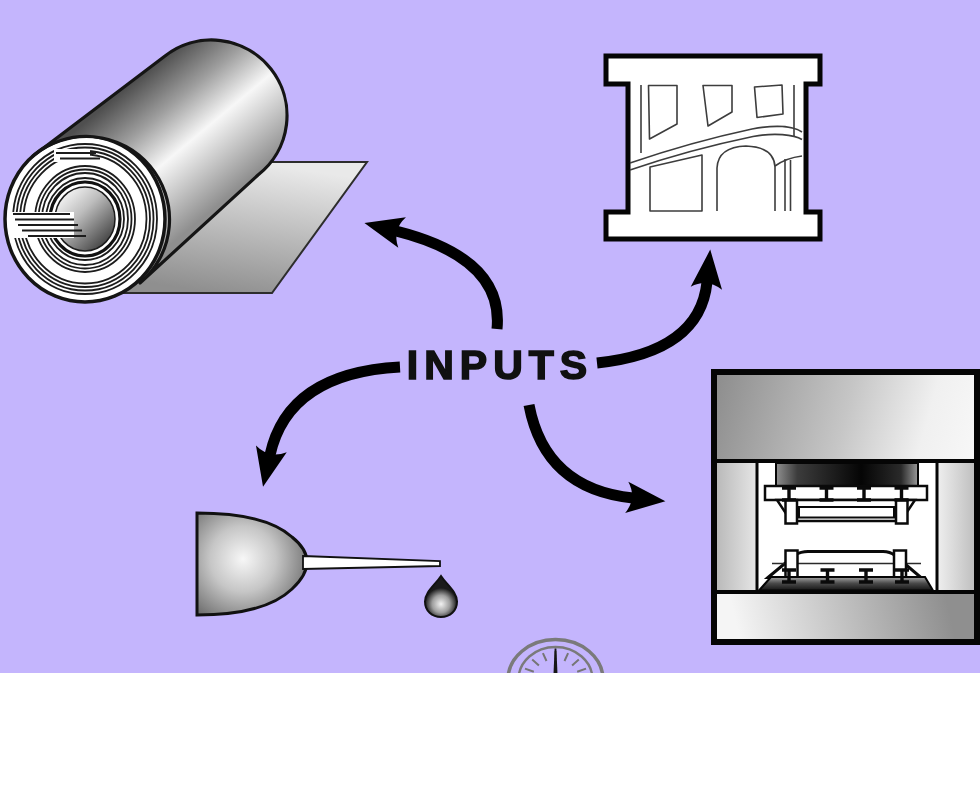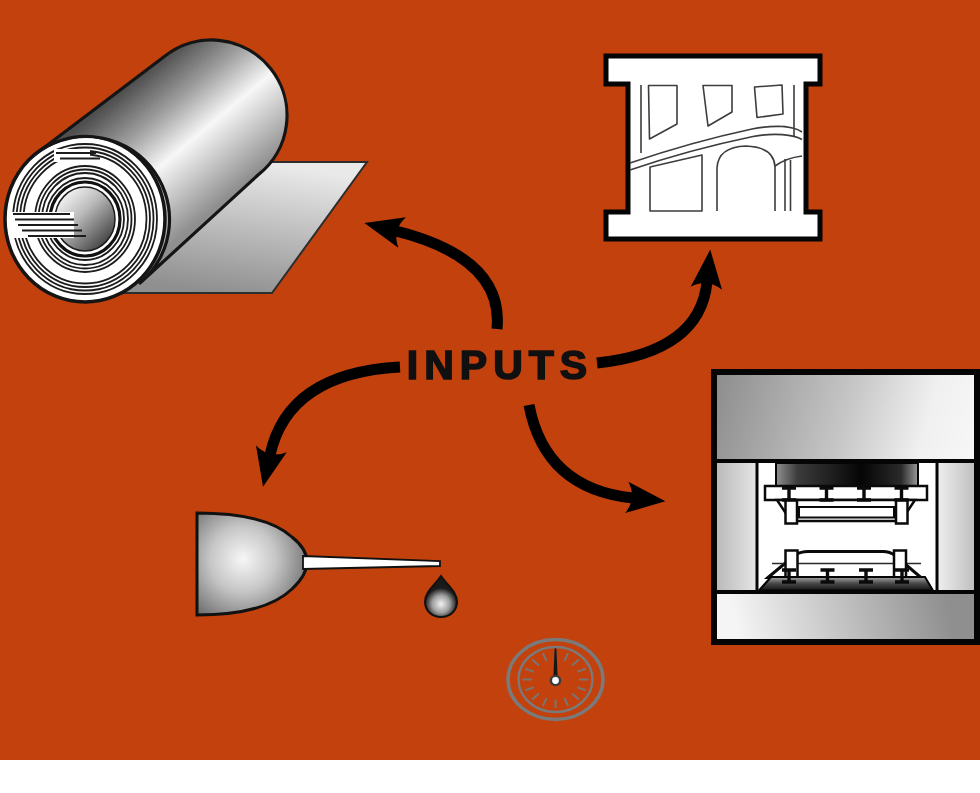--- a/index.html
+++ b/index.html
@@ -1,19 +1,19 @@
 <!DOCTYPE html>
 <html><head>
 <meta charset="utf-8">
 <style>
   html, body { margin: 0; padding: 0; background: #ffffff; }
   .stage {
-    width: 980px; height: 760px;
+    width: 980px; height: 673px;
     position: relative;
-    background: #c2410c;
+    background: #c4b5fd;
     overflow: hidden;
     font-family: "Liberation Sans", sans-serif;
   }
   .stage svg { display: block; }
   .inputs-text {
     font-family: "Liberation Sans", sans-serif;
     font-weight: bold;
     font-size: 41px;
     letter-spacing: 6px;
     fill: #101010;

